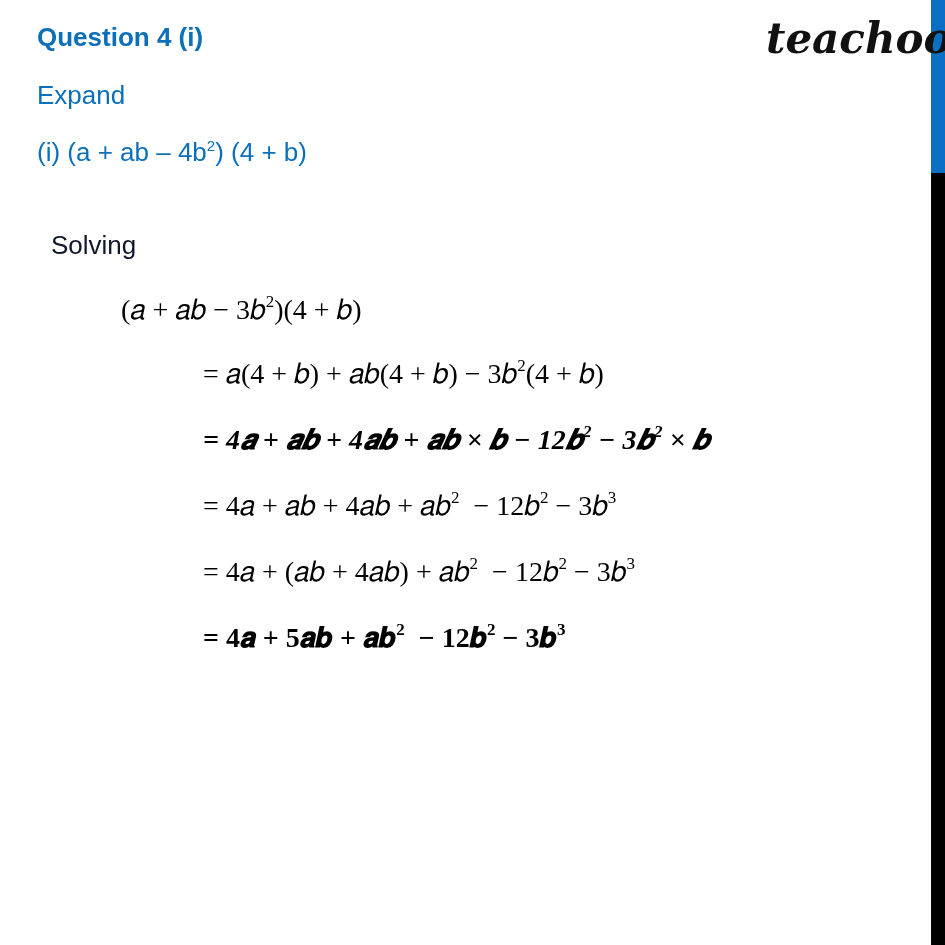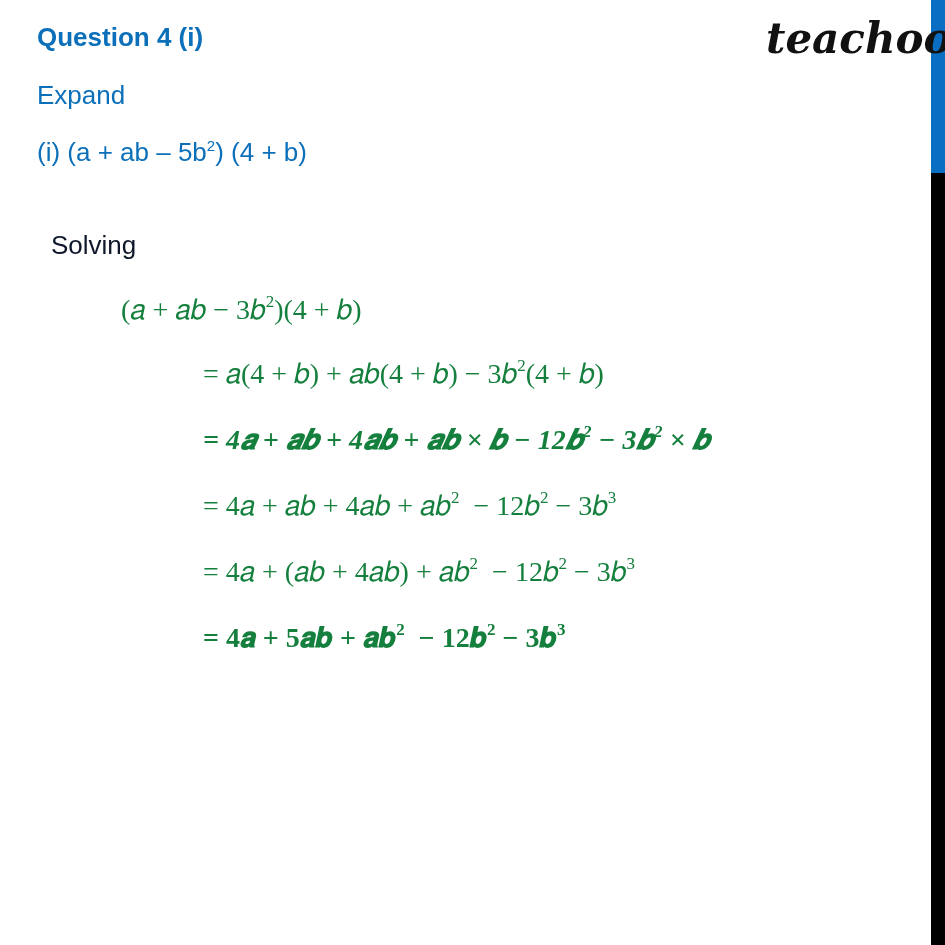--- a/index.html
+++ b/index.html
@@ -14,21 +14,21 @@
       position: absolute; left: 766px; top: 14px;
       font-family: "DejaVu Serif", serif; font-style: italic; font-weight: bold;
       font-size: 42px; color: #111; letter-spacing: 0px;
     }
     .q-title { position: absolute; left: 37px; top: 22px; font-size: 26px; font-weight: bold; color: #0b6fba; }
     .q-expand { position: absolute; left: 37px; top: 80px; font-size: 26px; color: #0b6fba; }
     .q-expr { position: absolute; left: 37px; top: 137px; font-size: 26px; color: #0b6fba; }
     .q-expr sup { font-size: 15px; vertical-align: 10px; line-height: 0; }
     .solving { position: absolute; left: 51px; top: 230px; font-size: 26px; color: #0f172a; }
     .math {
-      position: absolute; font-family: "Liberation Serif", serif; font-size: 28px; color: #15803d;
+      position: absolute; font-family: "Liberation Serif", serif; font-size: 28px; color: #000000;
       white-space: pre;
     }
     .math.bold { font-weight: bold; }
     .math sup { font-size: 17px; vertical-align: 12px; line-height: 0; }
     .l0 { left: 121px; top: 294px; }
     .l1 { left: 203px; top: 358px; }
     .l2 { left: 203px; top: 424px; font-style: italic; }
     .l3 { left: 203px; top: 490px; }
     .l4 { left: 203px; top: 556px; text-align: center; }
     .l5 { left: 203px; top: 622px; }
@@ -36,21 +36,21 @@
 </head>
 <body>
 
 <div class="side-bar-blue"></div>
 <div class="side-bar-black"></div>
 
 <div class="logo">teachoo</div>
 
 <div class="q-title">Question 4 (i)</div>
 <div class="q-expand">Expand</div>
-<div class="q-expr"><span>(i) (a + ab – 5b</span><sup>2</sup><span>) (4 + b)</span></div>
+<div class="q-expr"><span>(i) (a + ab – 4b</span><sup>2</sup><span>) (4 + b)</span></div>
 
 <div class="solving">Solving</div>
 
 <div class="math l0"><span>(𝑎 + 𝑎𝑏 − 3𝑏</span><sup>2</sup><span>)(4 + 𝑏)</span></div>
 
 <div class="math l1"><span>= 𝑎(4 + 𝑏) + 𝑎𝑏(4 + 𝑏) − 3𝑏</span><sup>2</sup><span>(4 + 𝑏)</span></div>
 
 <div class="math bold l2"><span>= 4𝒂 + 𝒂𝒃 + 4𝒂𝒃 + 𝒂𝒃 × 𝒃 − 12𝒃</span><sup>2</sup><span> − 3𝒃</span><sup>2</sup><span> × 𝒃</span></div>
 
 <div class="math l3"><span>= 4𝑎 + 𝑎𝑏 + 4𝑎𝑏 + 𝑎𝑏</span><sup>2</sup><span>  − 12𝑏</span><sup>2</sup><span> − 3𝑏</span><sup>3</sup></div>

